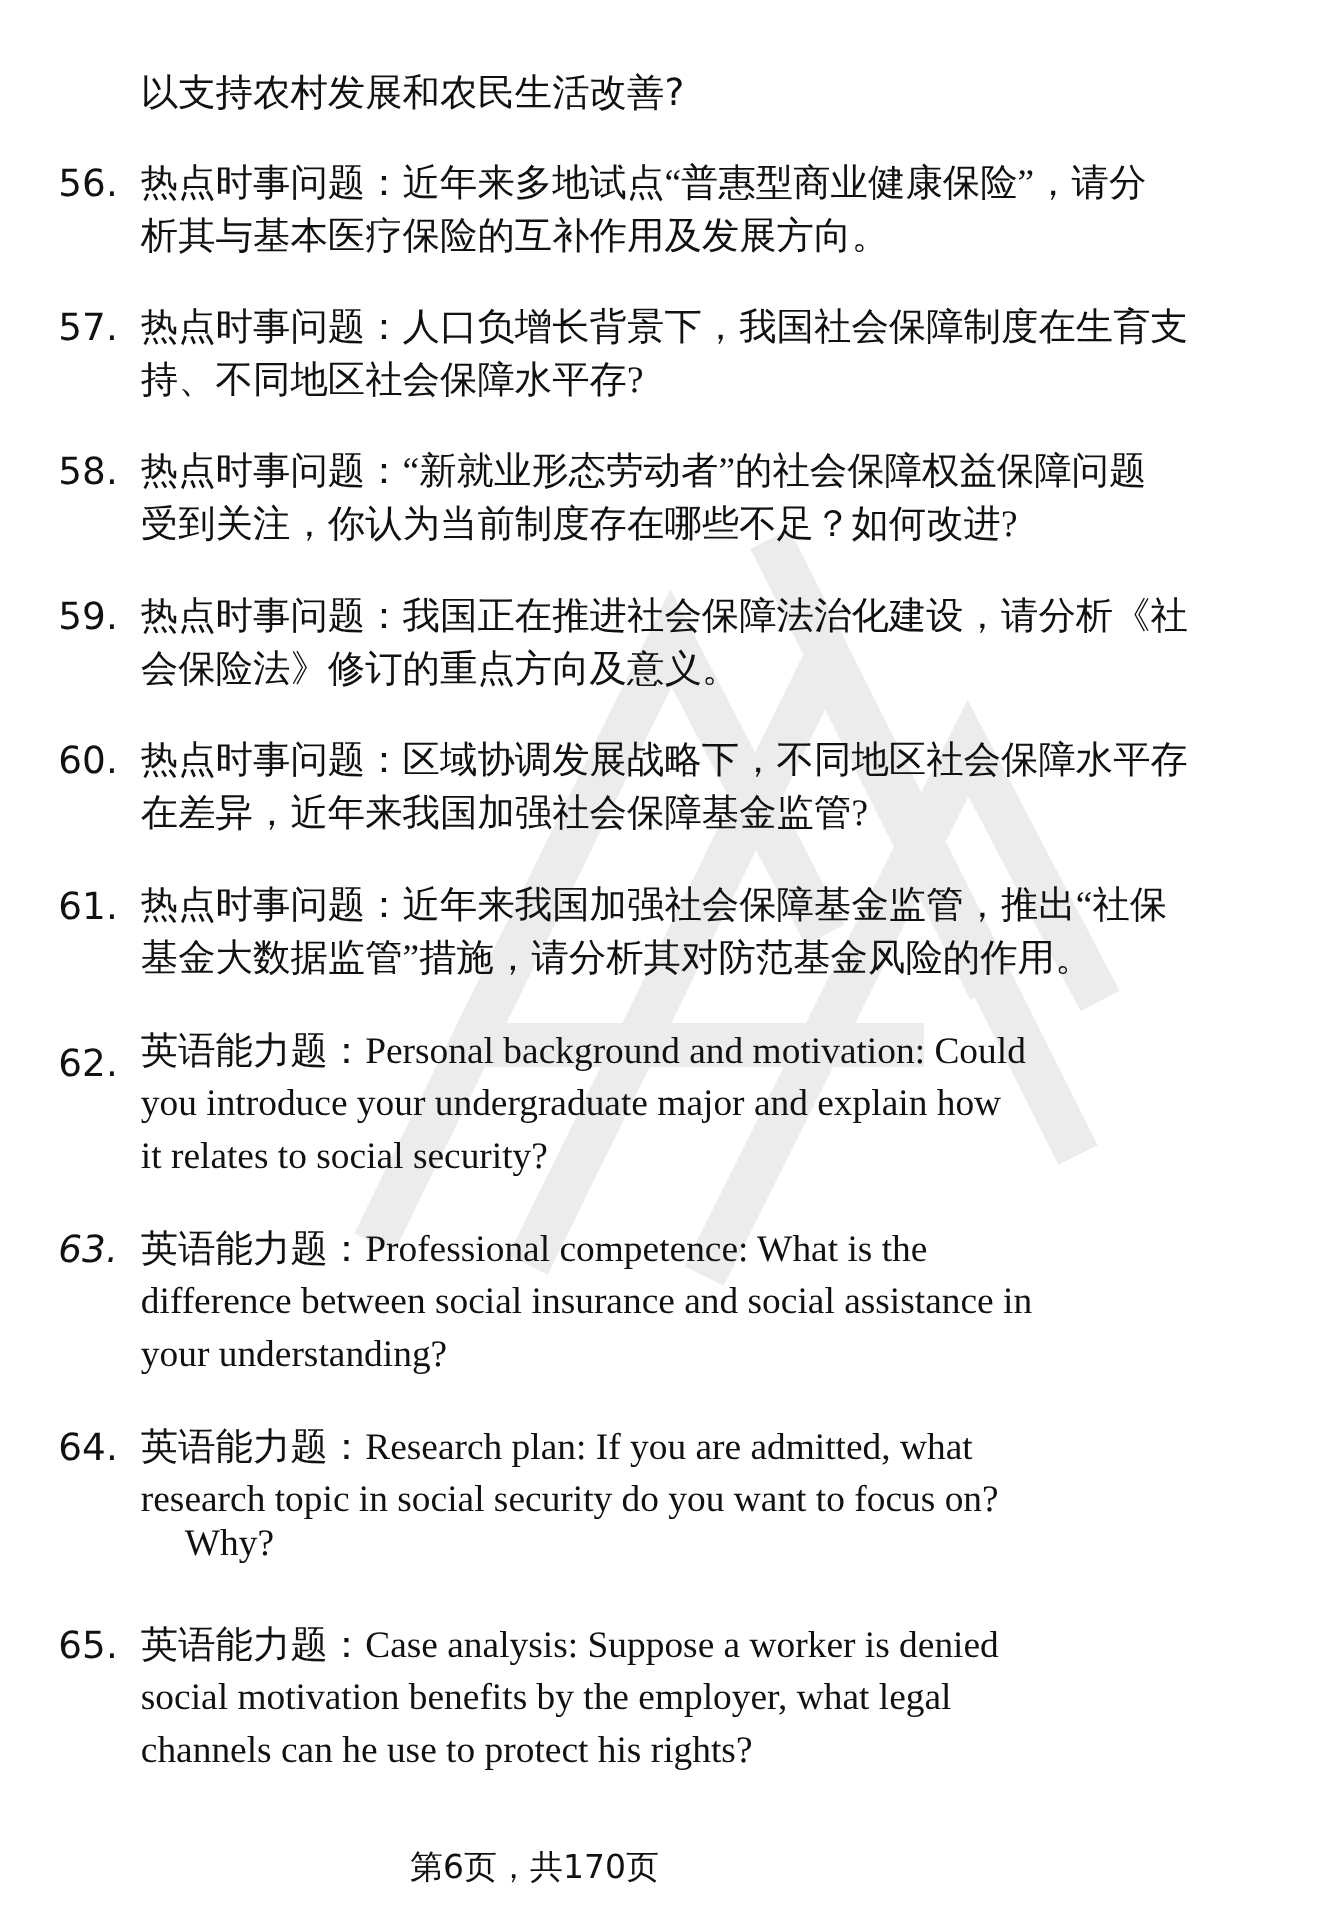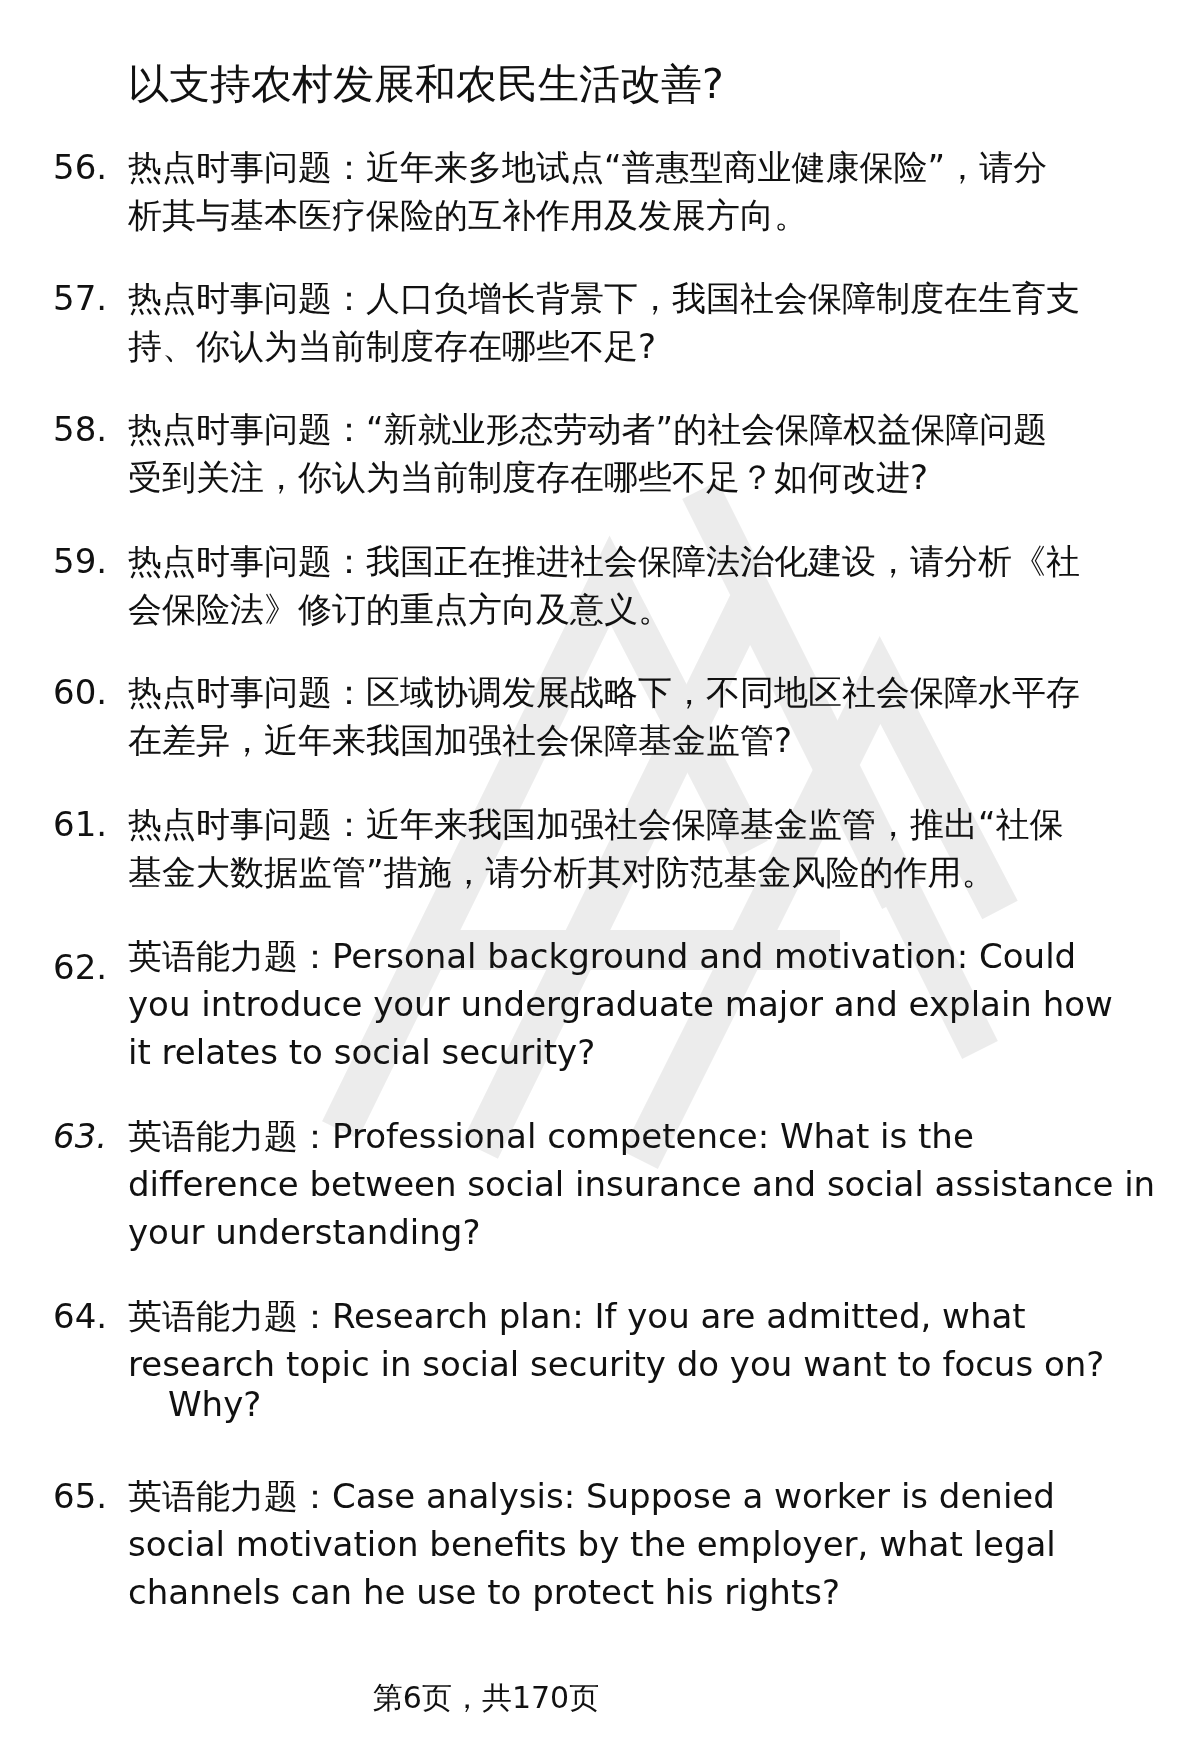--- a/index.html
+++ b/index.html
@@ -1,21 +1,21 @@
 <!DOCTYPE html>
 <html><head>
 <meta charset="utf-8">
 <style>
   html, body { margin: 0; padding: 0; background: #ffffff; }
   body { width: 1200px; height: 1755px; position: relative; overflow: hidden;
          font-family: "DejaVu Sans", "Liberation Sans", sans-serif; color: #111111; }
   .watermark { position: absolute; left: 280px; top: 430px; width: 760px; height: 760px; pointer-events: none; opacity: 0.07; }
-  .line { position: absolute; font-size: 41px; line-height: 48px; white-space: nowrap; letter-spacing: 0px; }
+  .line { position: absolute; font-size: 34px; line-height: 48px; white-space: nowrap; letter-spacing: 0px; }
   .num { position: absolute; left: 53px; font-size: 34px; line-height: 48px; }
-  .txt { position: absolute; left: 128px; width: 1050px; font-size: 34px; line-height: 48px; }
+  .txt { position: absolute; left: 128px; width: 1050px; font-size: 34px; line-height: 48px; font-family: Liberation Serif, serif; }
   .item { position: absolute; left: 0; width: 1200px; }
   .footer { position: absolute; top: 1678px; left: 0; width: 972px; text-align: center; font-size: 30px; line-height: 40px; }
 </style>
 </head>
 <body>
 
 <svg class="watermark" viewBox="0 0 760 760">
   <g fill="none" stroke="#000" stroke-width="40" stroke-linejoin="miter">
     <polyline points="60,700 330,150 470,420"></polyline>
     <polyline points="200,720 470,170 620,470"></polyline>
@@ -29,21 +29,21 @@
 
 <div class="item" style="top:143px;">
   <span class="num" style="top:0;">56.</span>
   <div class="txt" style="top:0;">热点时事问题：近年来多地试点“普惠型商业健康保险”，请分</div>
   <div class="txt" style="top:48px;">析其与基本医疗保险的互补作用及发展方向。</div>
 </div>
 
 <div class="item" style="top:274px;">
   <span class="num" style="top:0;">57.</span>
   <div class="txt" style="top:0;">热点时事问题：人口负增长背景下，我国社会保障制度在生育支</div>
-  <div class="txt" style="top:48px;">持、你认为当前制度存在哪些不足?</div>
+  <div class="txt" style="top:48px;">持、不同地区社会保障水平存?</div>
 </div>
 
 <div class="item" style="top:405px;">
   <span class="num" style="top:0;">58.</span>
   <div class="txt" style="top:0;">热点时事问题：“新就业形态劳动者”的社会保障权益保障问题</div>
   <div class="txt" style="top:48px;">受到关注，你认为当前制度存在哪些不足？如何改进?</div>
 </div>
 
 <div class="item" style="top:537px;">
   <span class="num" style="top:0;">59.</span>

